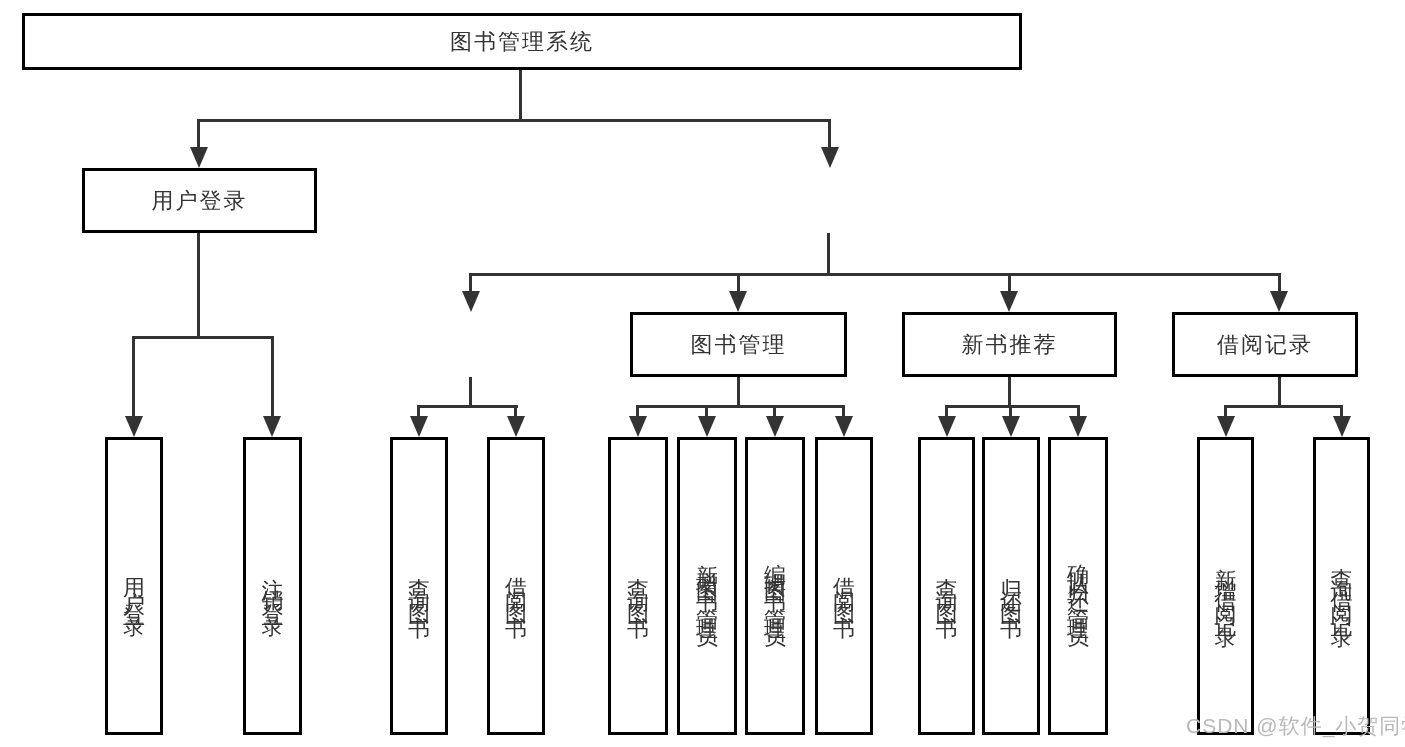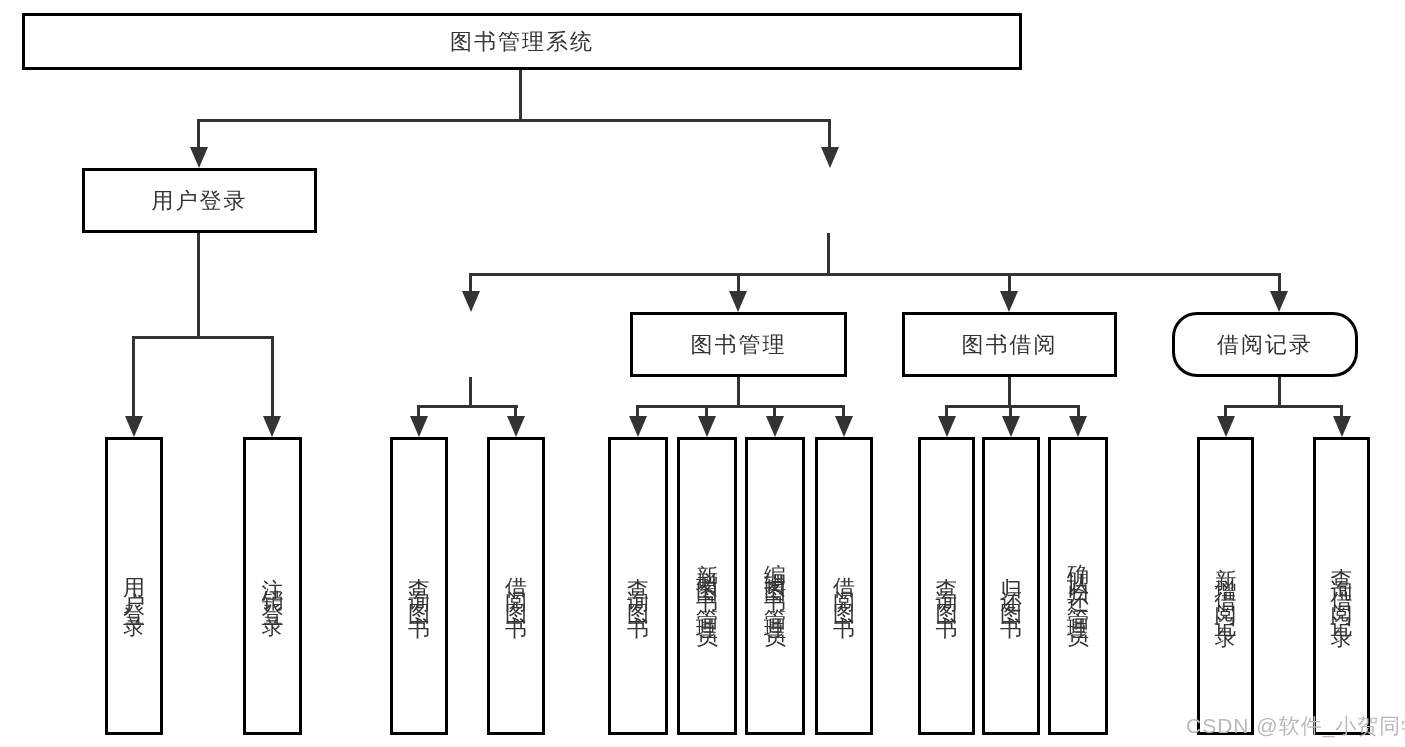--- a/index.html
+++ b/index.html
@@ -65,23 +65,23 @@
   <div class="head" style="left:729px;top:291px;"></div>
   <div class="line" style="left:1008px;top:273px;width:3px;height:20px;"></div>
   <div class="head" style="left:1000px;top:291px;"></div>
   <div class="line" style="left:1278px;top:273px;width:3px;height:20px;"></div>
   <div class="head" style="left:1270px;top:291px;"></div>
 
   <div class="box hbox" style="left:630px;top:312px;width:217px;height:65px;">
     <span>图书管理</span>
   </div>
   <div class="box hbox" style="left:902px;top:312px;width:215px;height:65px;">
-    <span>图书借阅</span>
+    <span>新书推荐</span>
   </div>
-  <div class="box hbox" style="left:1172px;top:312px;width:186px;height:65px;border-radius:25px;">
+  <div class="box hbox" style="left:1172px;top:312px;width:186px;height:65px;">
     <span>借阅记录</span>
   </div>
 
   <div class="line" style="left:469px;top:377px;width:3px;height:31px;"></div>
   <div class="line" style="left:417px;top:405px;width:101px;height:3px;"></div>
   <div class="line" style="left:417px;top:405px;width:3px;height:14px;"></div>
   <div class="head" style="left:410px;top:416px;"></div>
   <div class="line" style="left:514px;top:405px;width:3px;height:14px;"></div>
   <div class="head" style="left:507px;top:416px;"></div>
 

